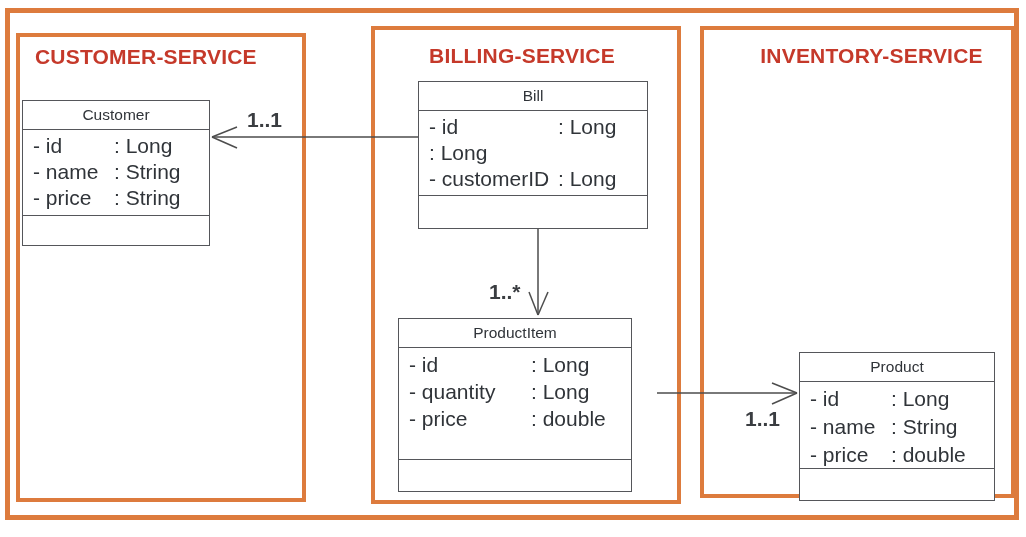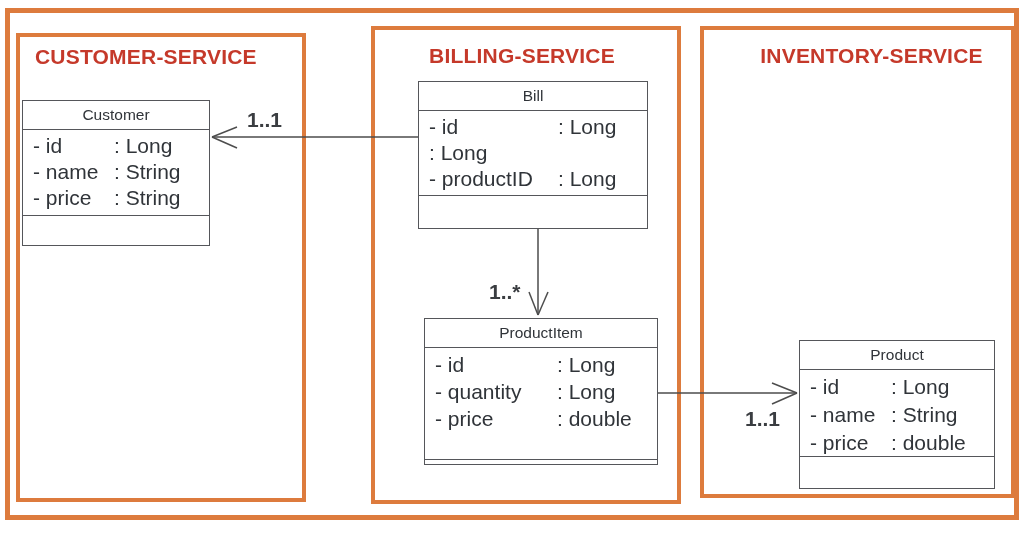--- a/index.html
+++ b/index.html
@@ -41,22 +41,22 @@
   .uml-class.c-productitem .attr-row{line-height:27px;height:27px;}
   .uml-class.c-product .attr-row{line-height:28px;height:28px;}
   .attr-name{flex:none;}
   .c-customer .attr-name{width:81px;}
   .c-bill .attr-name{width:129px;}
   .c-productitem .attr-name{width:122px;}
   .c-product .attr-name{width:81px;}
   .attr-type{flex:none;}
   .c-customer{left:22px;top:100px;width:188px;height:146px;}
   .c-bill{left:418px;top:81px;width:230px;height:148px;}
-  .c-productitem{left:424px;top:318px;width:234px;height:147px;}
-  .c-product{left:799px;top:340px;width:196px;height:149px;}
+  .c-productitem{left:398px;top:318px;width:234px;height:174px;}
+  .c-product{left:799px;top:352px;width:196px;height:149px;}
   .c-customer .uml-attrs{height:86px;}
   .c-bill .uml-attrs{height:85px;}
   .c-productitem .uml-attrs{height:112px;}
   .c-product .uml-attrs{height:87px;}
   
   .connectors{position:absolute;left:0;top:0;width:1026px;height:537px;pointer-events:none;}
   .connectors line{stroke:#4d4d4d;stroke-width:1.5;fill:none;}
   .multiplicity{
     position:absolute;color:#3a3d41;font-size:21px;font-weight:bold;white-space:nowrap;
   }
@@ -137,21 +137,21 @@
     <div class="uml-title">Bill</div>
     <div class="uml-attrs">
       <div class="attr-row">
         <span class="attr-name">- id</span>
         <span class="attr-type">: Long</span>
       </div>
       <div class="attr-row">
         <span class="attr-type">: Long</span>
       </div>
       <div class="attr-row">
-        <span class="attr-name">- productID</span>
+        <span class="attr-name">- customerID</span>
         <span class="attr-type">: Long</span>
       </div>
     </div>
     <div class="uml-ops"></div>
   </div>
 
   <div class="uml-class c-productitem">
     <div class="uml-title">ProductItem</div>
     <div class="uml-attrs">
       <div class="attr-row">

